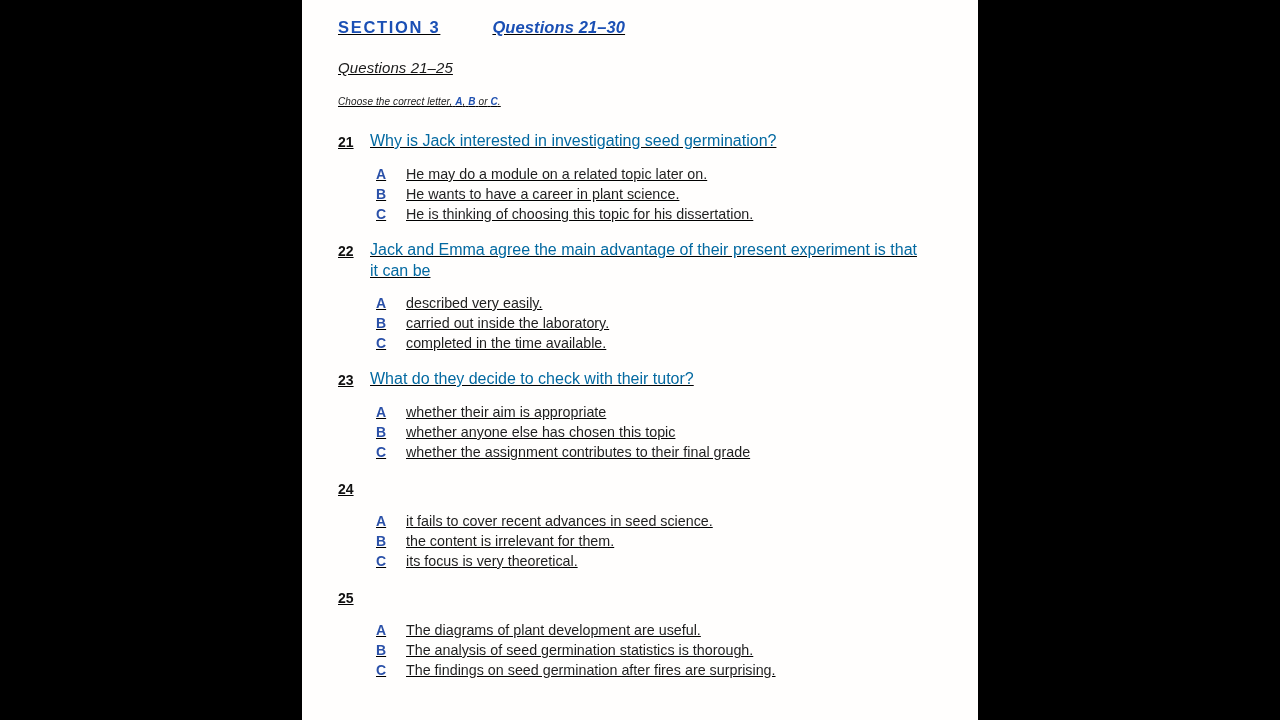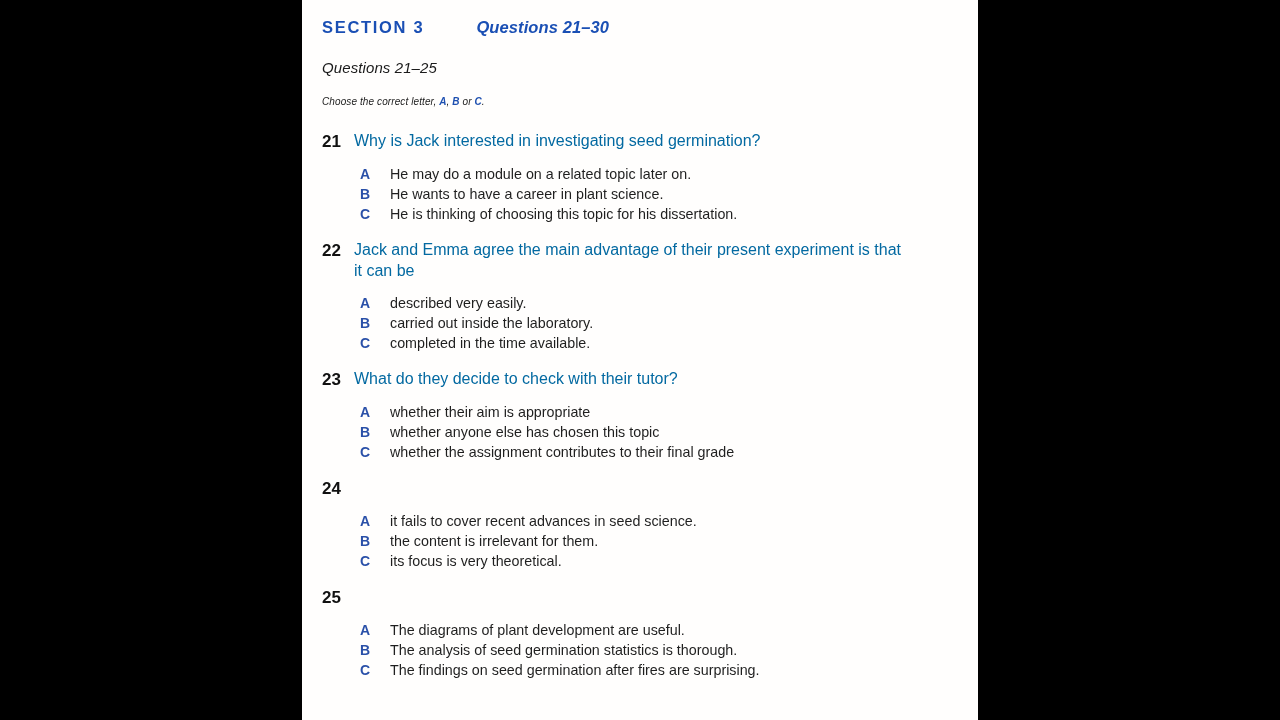--- a/index.html
+++ b/index.html
@@ -26,23 +26,24 @@
     position: absolute;
     left: 302px;
     top: 0;
     width: 676px;
     height: 720px;
     background: #fffefd;
   }
 
   #page-inner {
     position: absolute;
-    left: 20px;
+    left: 36px;
     top: 18px;
     width: 610px;
+    text-decoration: underline;
   }
 
   
   .section-header {
     display: flex;
     align-items: baseline;
     margin: 0 0 22px 0;
     white-space: nowrap;
   }
   .section-label {
@@ -84,21 +85,21 @@
   
   .question-block {
     margin-bottom: 16px;
   }
   .question-row {
     display: flex;
     align-items: flex-start;
   }
   .q-num {
     flex: 0 0 32px;
-    font-size: 17px;
+    font-size: 14px;
     font-weight: bold;
     color: #111111;
     line-height: 20px;
     padding-top: 1px;
   }
   .q-stem {
     flex: 1 1 auto;
     font-size: 16px;
     color: #0369a1;
     line-height: 20.5px;

